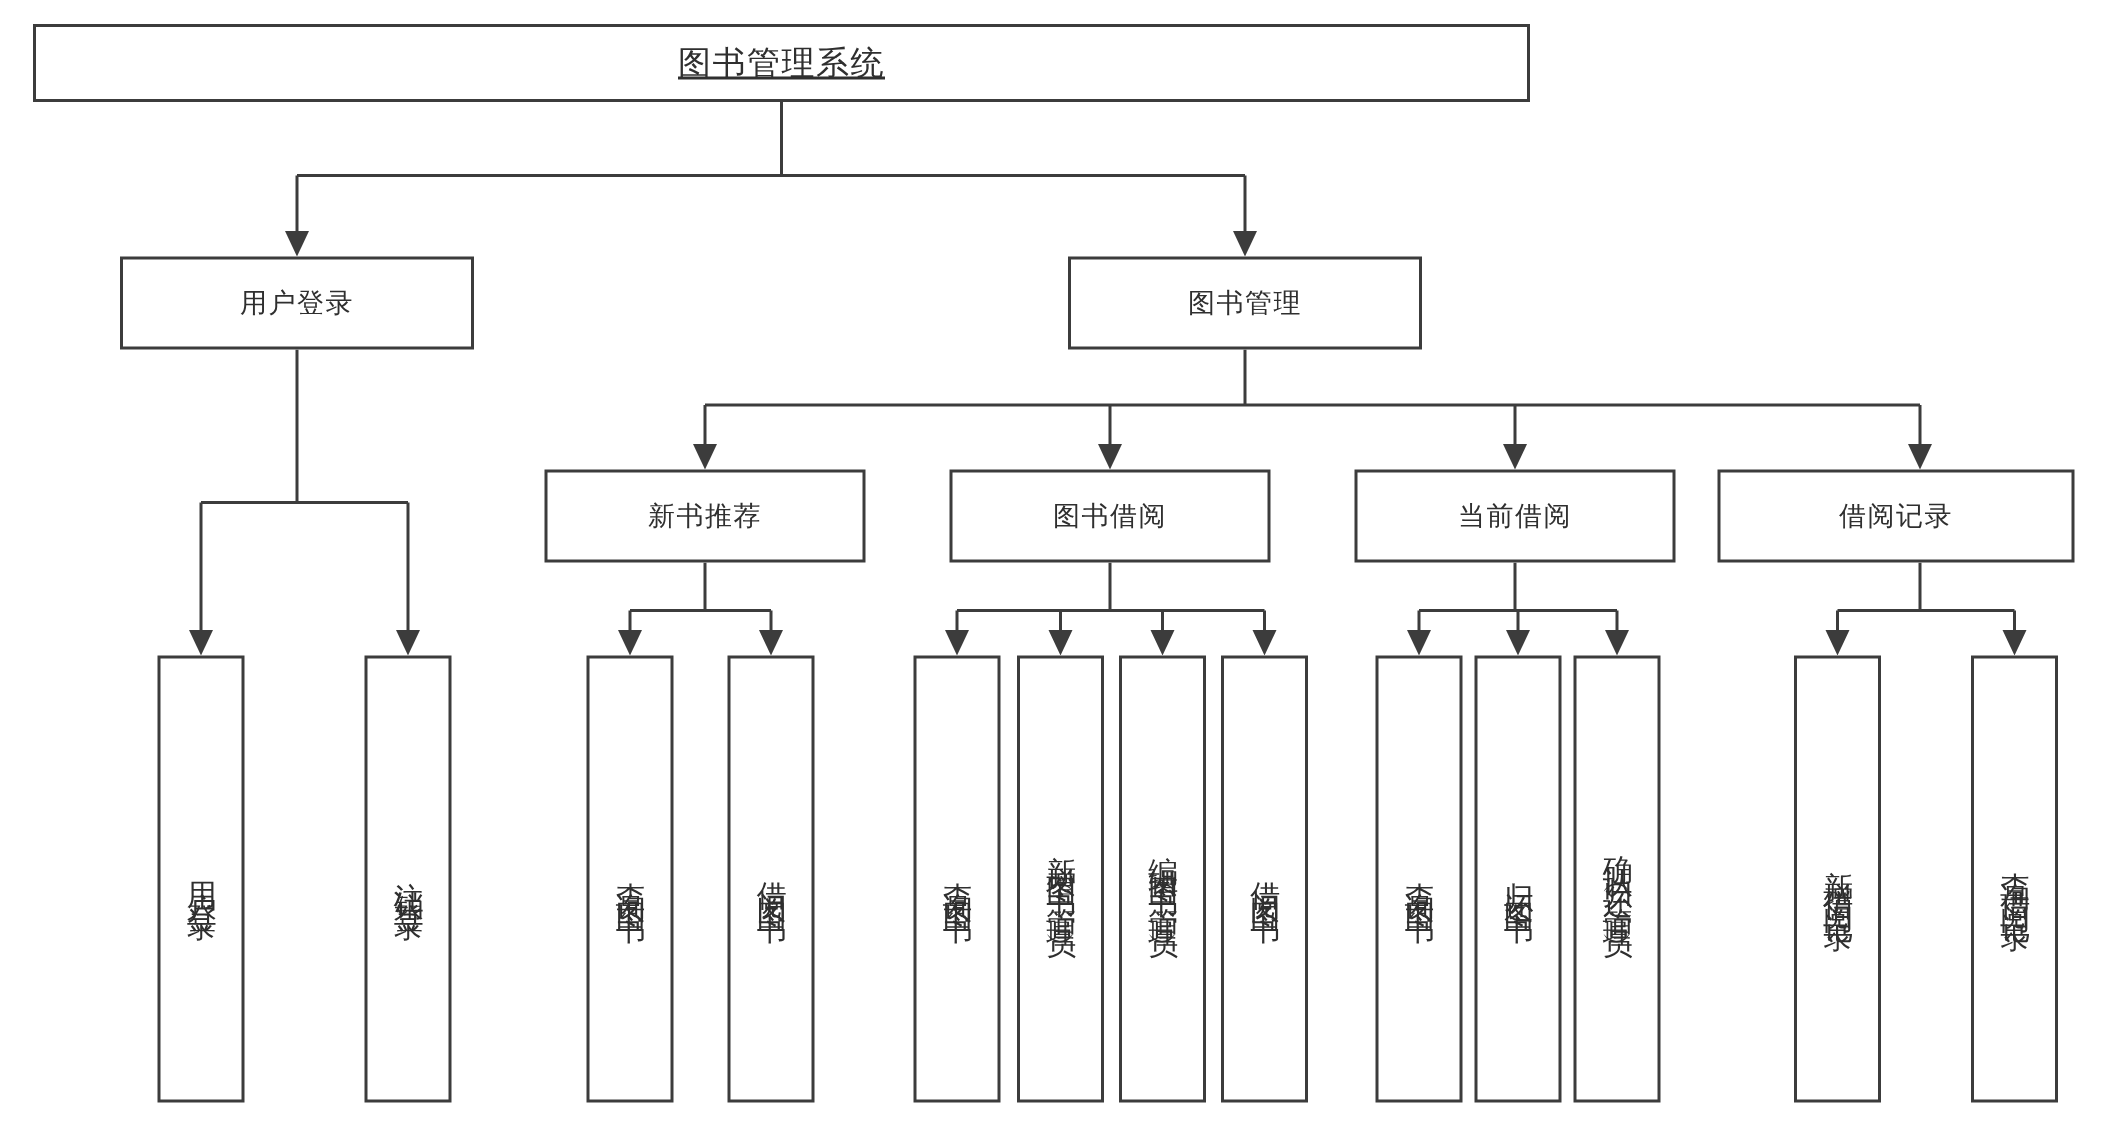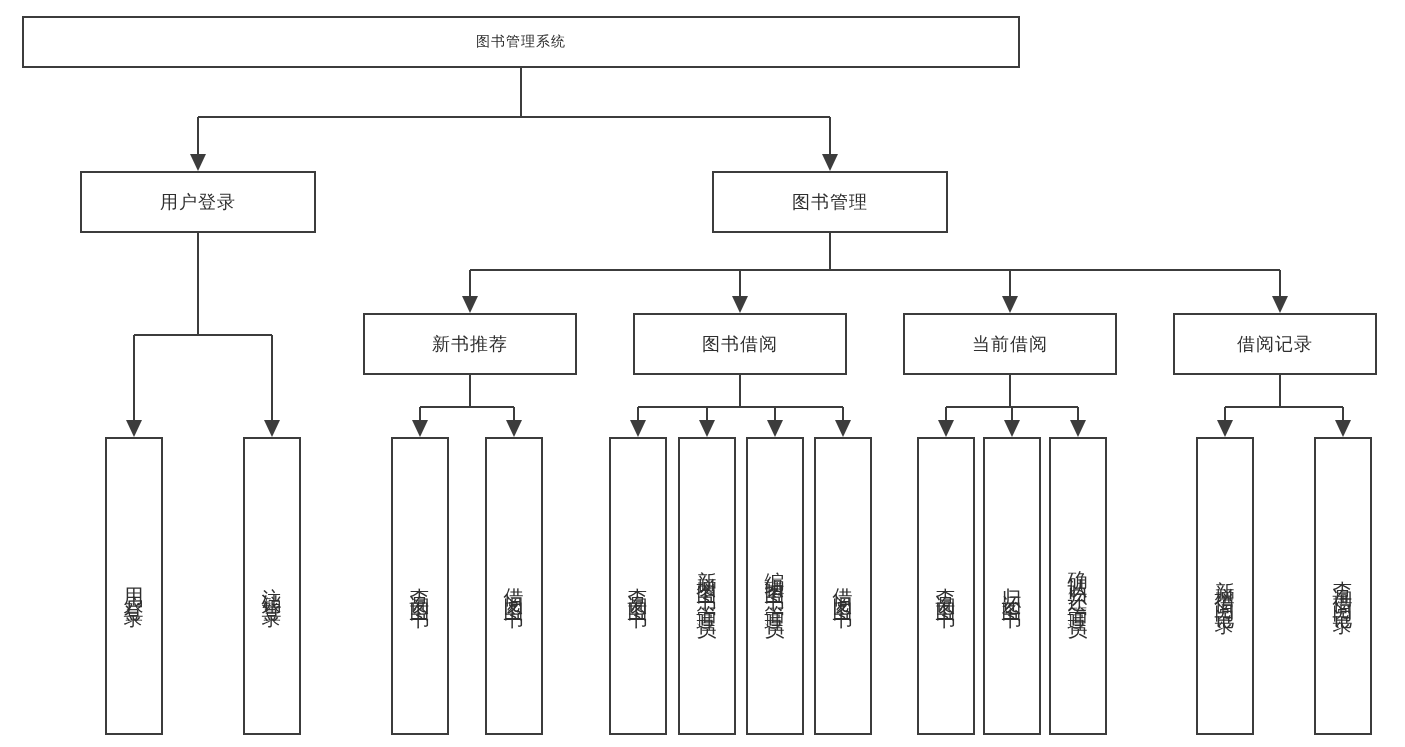--- a/index.html
+++ b/index.html
@@ -21,21 +21,21 @@
     box-sizing: border-box;
     background: #ffffff;
     border: 2px solid #3c3c3c;
     color: #2f2f2f;
     display: flex;
     align-items: center;
     justify-content: center;
     text-align: center;
   }
   .box.h { font-size: 18px; letter-spacing: 1px; }
-  .box.root { font-size: 14px; }
+  .box.root { font-size: 22px; text-decoration: underline; }
   .box.v {
     writing-mode: vertical-rl;
     text-orientation: mixed;
     font-size: 20px;
     letter-spacing: 7px;
     line-height: 1;
     border-width: 2.5px;
   }
   .watermark {
     position: absolute;
@@ -87,21 +87,21 @@
   </svg>
 
   <div class="box h root" style="left:22px; top:16px; width:998px; height:52px;">图书管理系统</div>
 
   <div class="box h" style="left:80px; top:171px; width:236px; height:62px;">用户登录</div>
   <div class="box h" style="left:363px; top:313px; width:214px; height:62px;">新书推荐</div>
 
   <div class="box h" style="left:712px; top:171px; width:236px; height:62px;">图书管理</div>
   <div class="box h" style="left:633px; top:313px; width:214px; height:62px;">图书借阅</div>
   <div class="box h" style="left:903px; top:313px; width:214px; height:62px;">当前借阅</div>
-  <div class="box h" style="left:1173px; top:313px; width:204px; height:62px;">借阅记录</div>
+  <div class="box h" style="left:1145px; top:313px; width:238px; height:62px;">借阅记录</div>
 
   <div class="box v" style="left:105px; top:437px; width:58px; height:298px;">用户登录</div>
   <div class="box v" style="left:243px; top:437px; width:58px; height:298px;">注销登录</div>
 
   <div class="box v" style="left:391px; top:437px; width:58px; height:298px;">查询图书</div>
   <div class="box v" style="left:485px; top:437px; width:58px; height:298px;">借阅图书</div>
 
   <div class="box v" style="left:609px; top:437px; width:58px; height:298px;">查询图书</div>
   <div class="box v" style="left:678px; top:437px; width:58px; height:298px;">新增图书（管理员）</div>
   <div class="box v" style="left:746px; top:437px; width:58px; height:298px;">编辑图书（管理员）</div>

